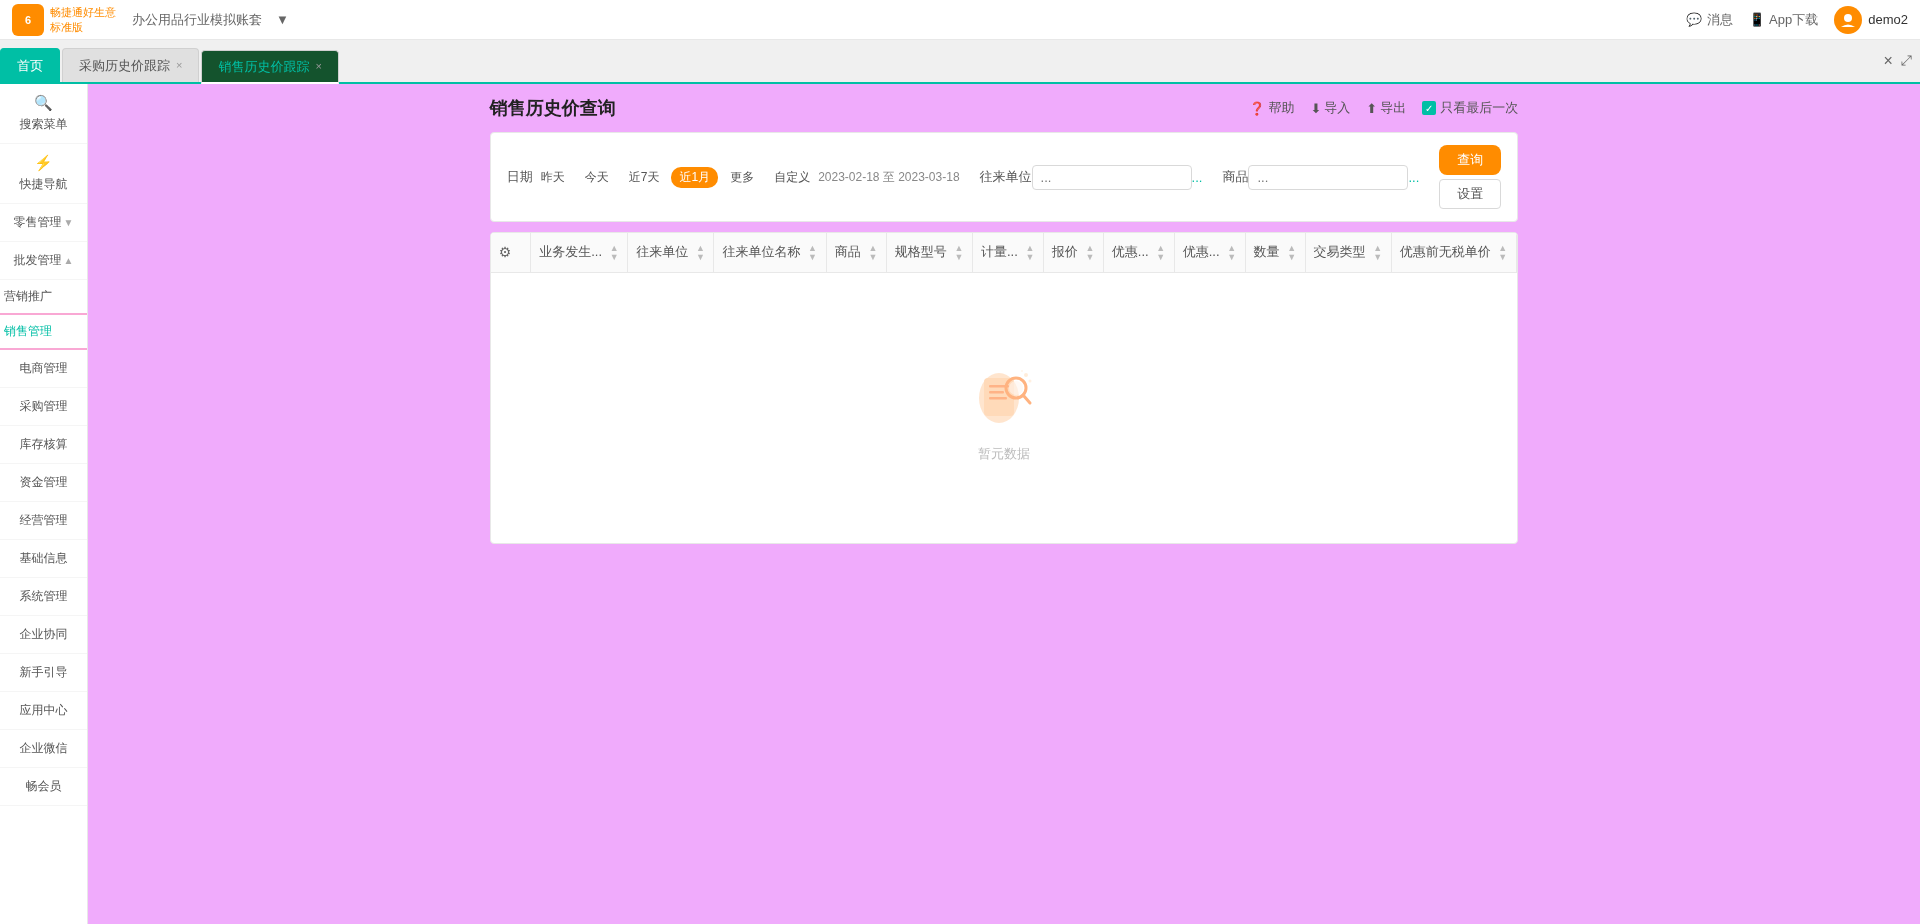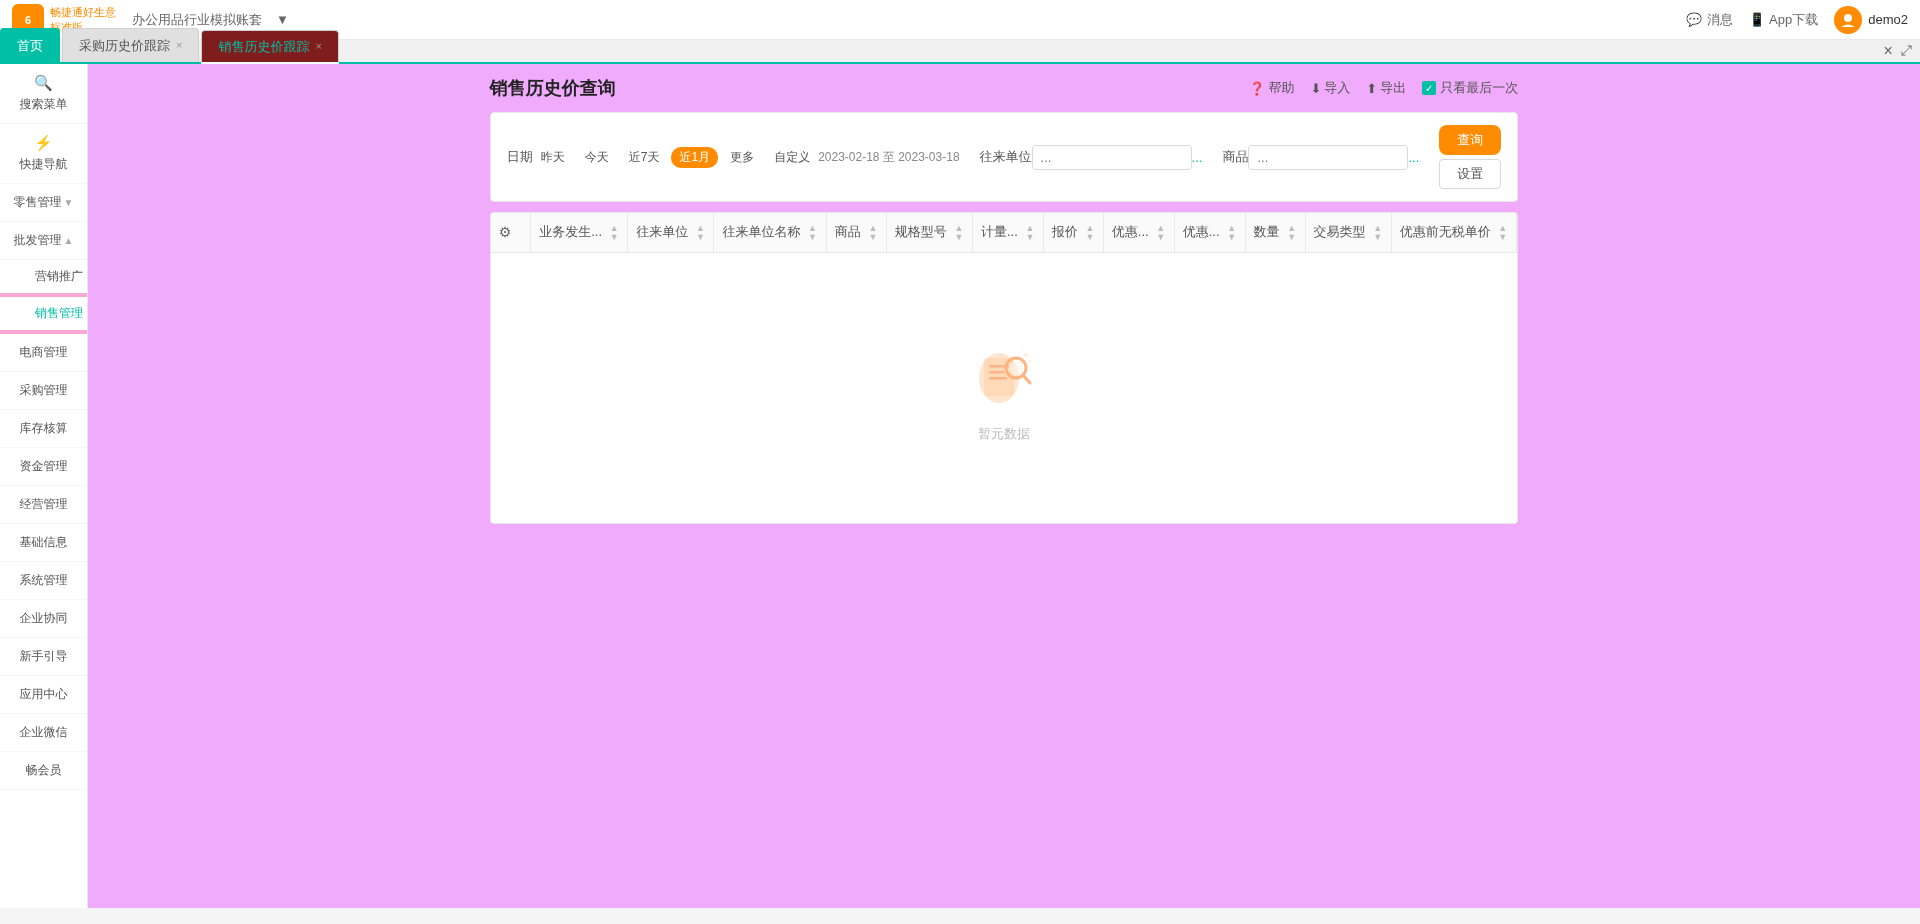--- a/index.html
+++ b/index.html
@@ -73,21 +73,21 @@
       background: #ff8c00;
       display: flex;
       align-items: center;
       justify-content: center;
       color: white;
       font-size: 12px;
     }
 
     
     .tab-bar {
-      height: 24px;
+      height: 44px;
       background: #f0f0f0;
       display: flex;
       align-items: flex-end;
       padding: 0 0 0 0;
       border-bottom: 2px solid #00bfa5;
       position: relative;
     }
     .tab {
       height: 34px;
       padding: 0 16px;
@@ -102,21 +102,21 @@
       margin-right: 2px;
       border: 1px solid #d0d0d0;
       border-bottom: none;
     }
     .tab.home {
       background: #00bfa5;
       color: white;
       border-color: #00bfa5;
     }
     .tab.active {
-      background: #7f1d1d;
+      background: #14532d;
       color: #00bfa5;
       border-color: #d0d0d0;
       border-bottom: 2px solid #fff;
       margin-bottom: -2px;
       z-index: 1;
     }
     .tab .close-icon {
       font-size: 11px;
       color: #999;
       line-height: 1;
@@ -172,25 +172,25 @@
       justify-content: center;
       gap: 2px;
       font-size: 12px;
     }
     .sidebar-expand-icon {
       font-size: 10px;
       color: #aaa;
     }
     .sidebar-sub-item {
       padding: 8px 4px;
-      text-align: right;
+      text-align: left;
       cursor: pointer;
       font-size: 12px;
       color: #555;
-      border-bottom: 4px solid #f9a8d4;
+      border-bottom: 2px solid #f9a8d4;
     }
     .sidebar-sub-item.active { color: #00bfa5; }
 
     
     .content-area {
       flex: 1;
       display: flex;
       flex-direction: column;
       overflow: hidden;
       background: #f0abfc;

